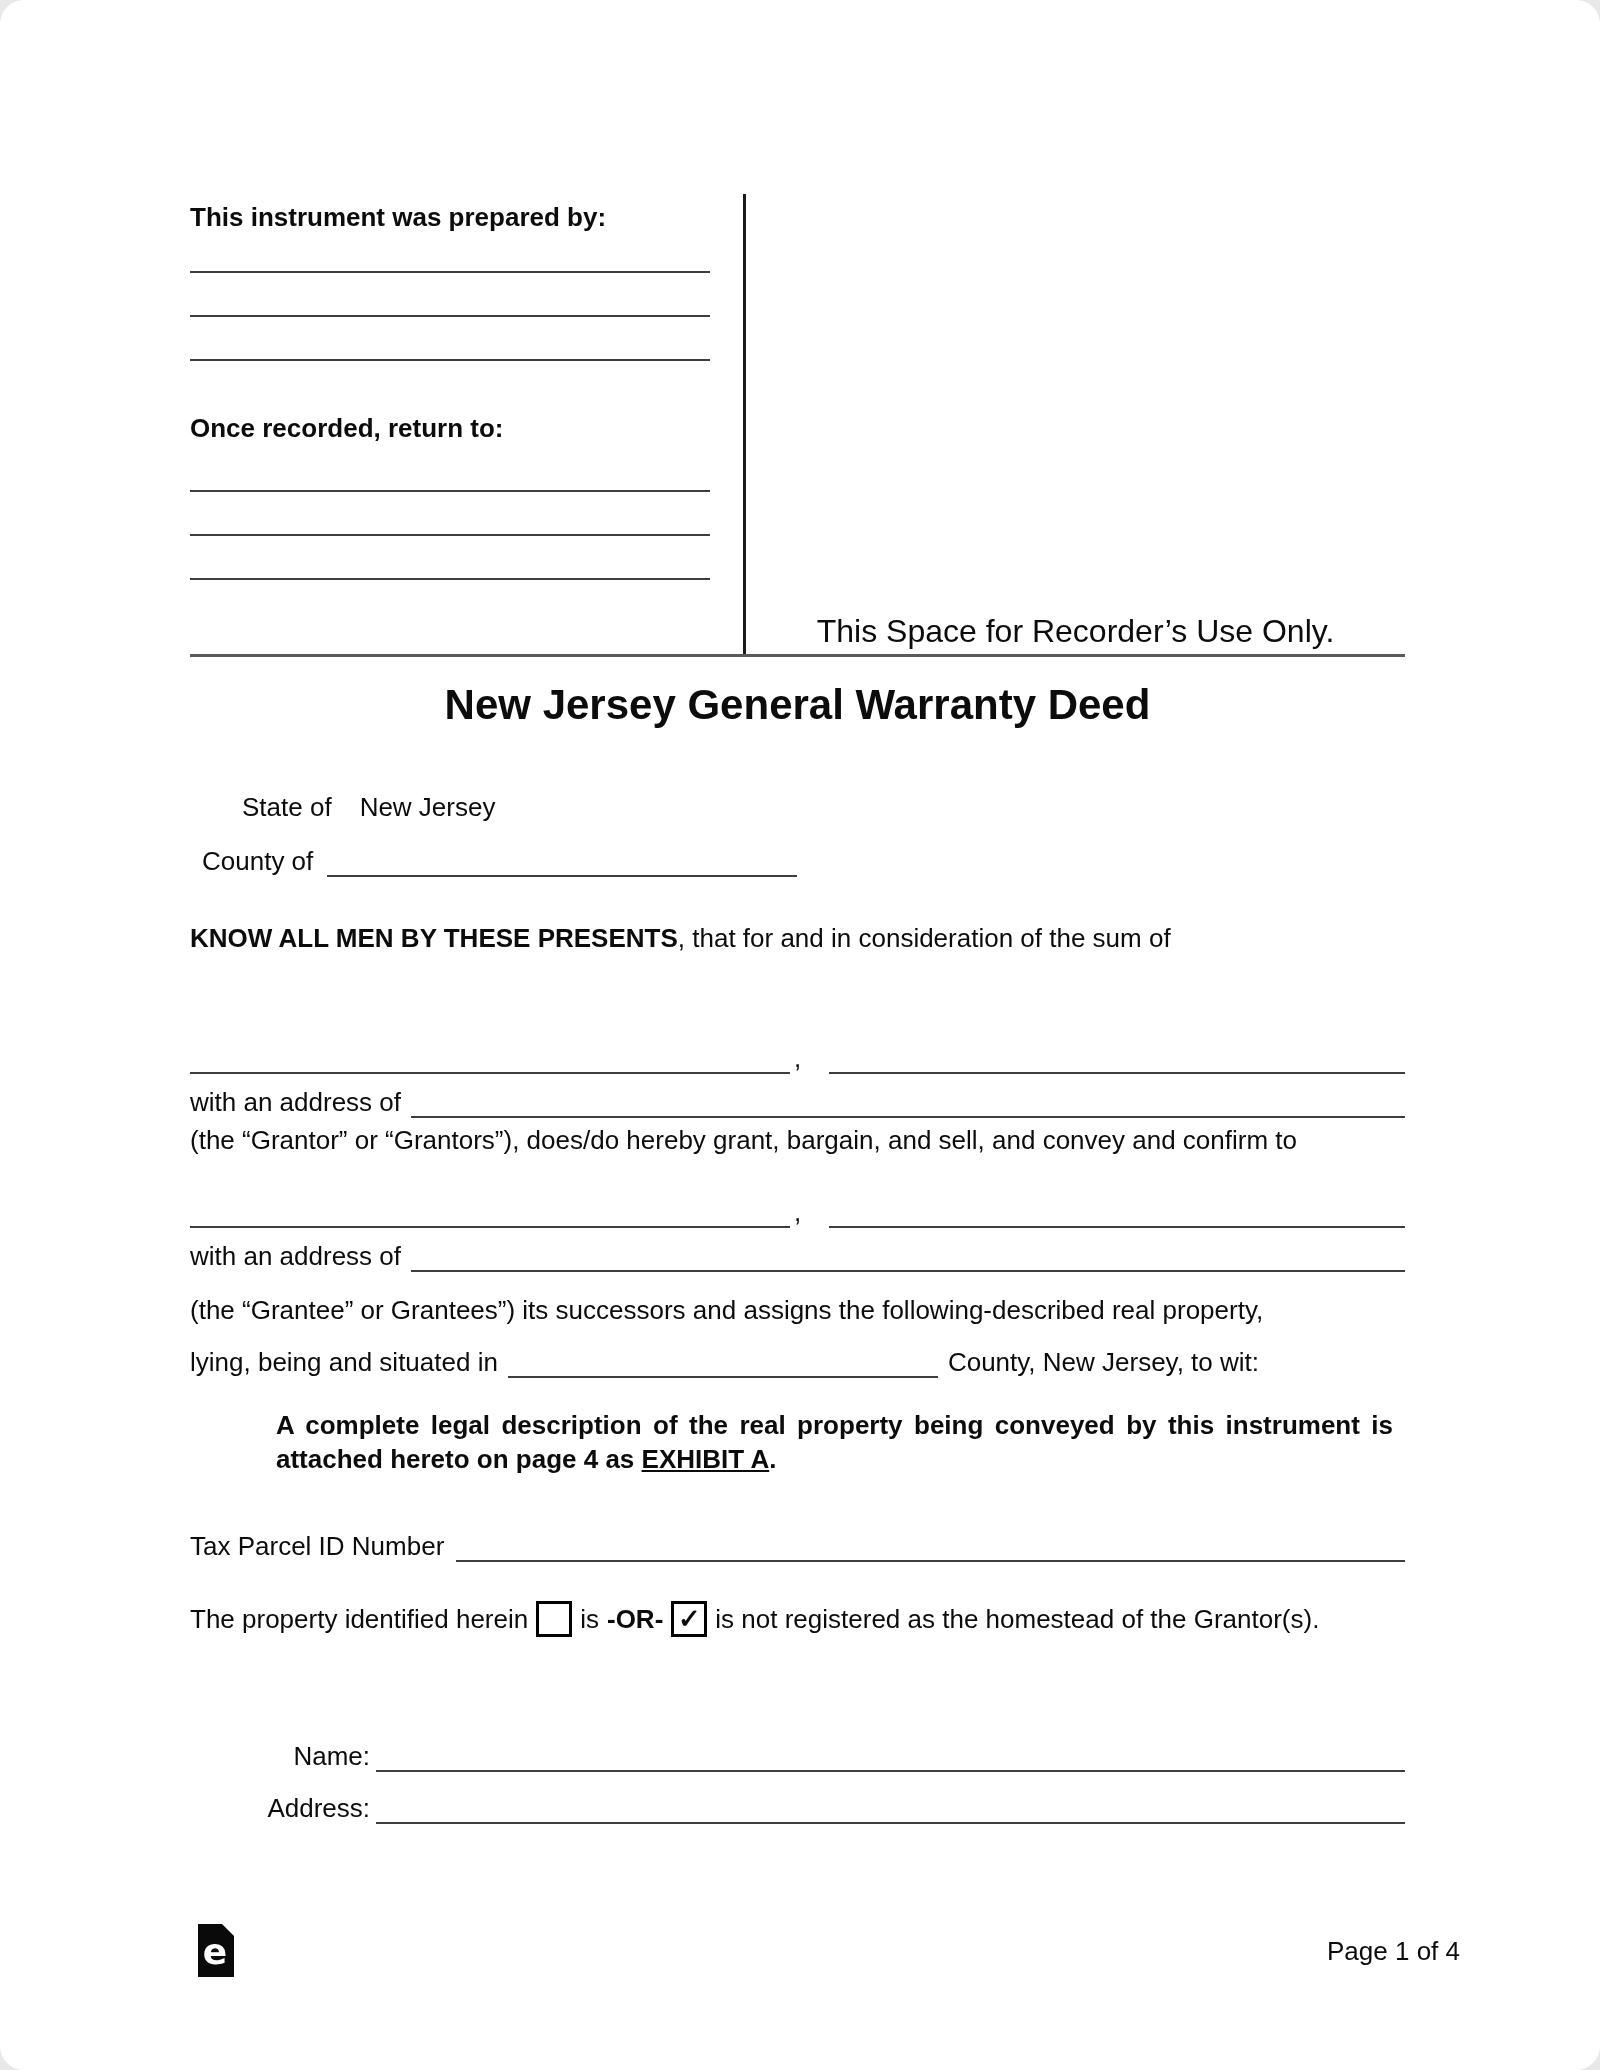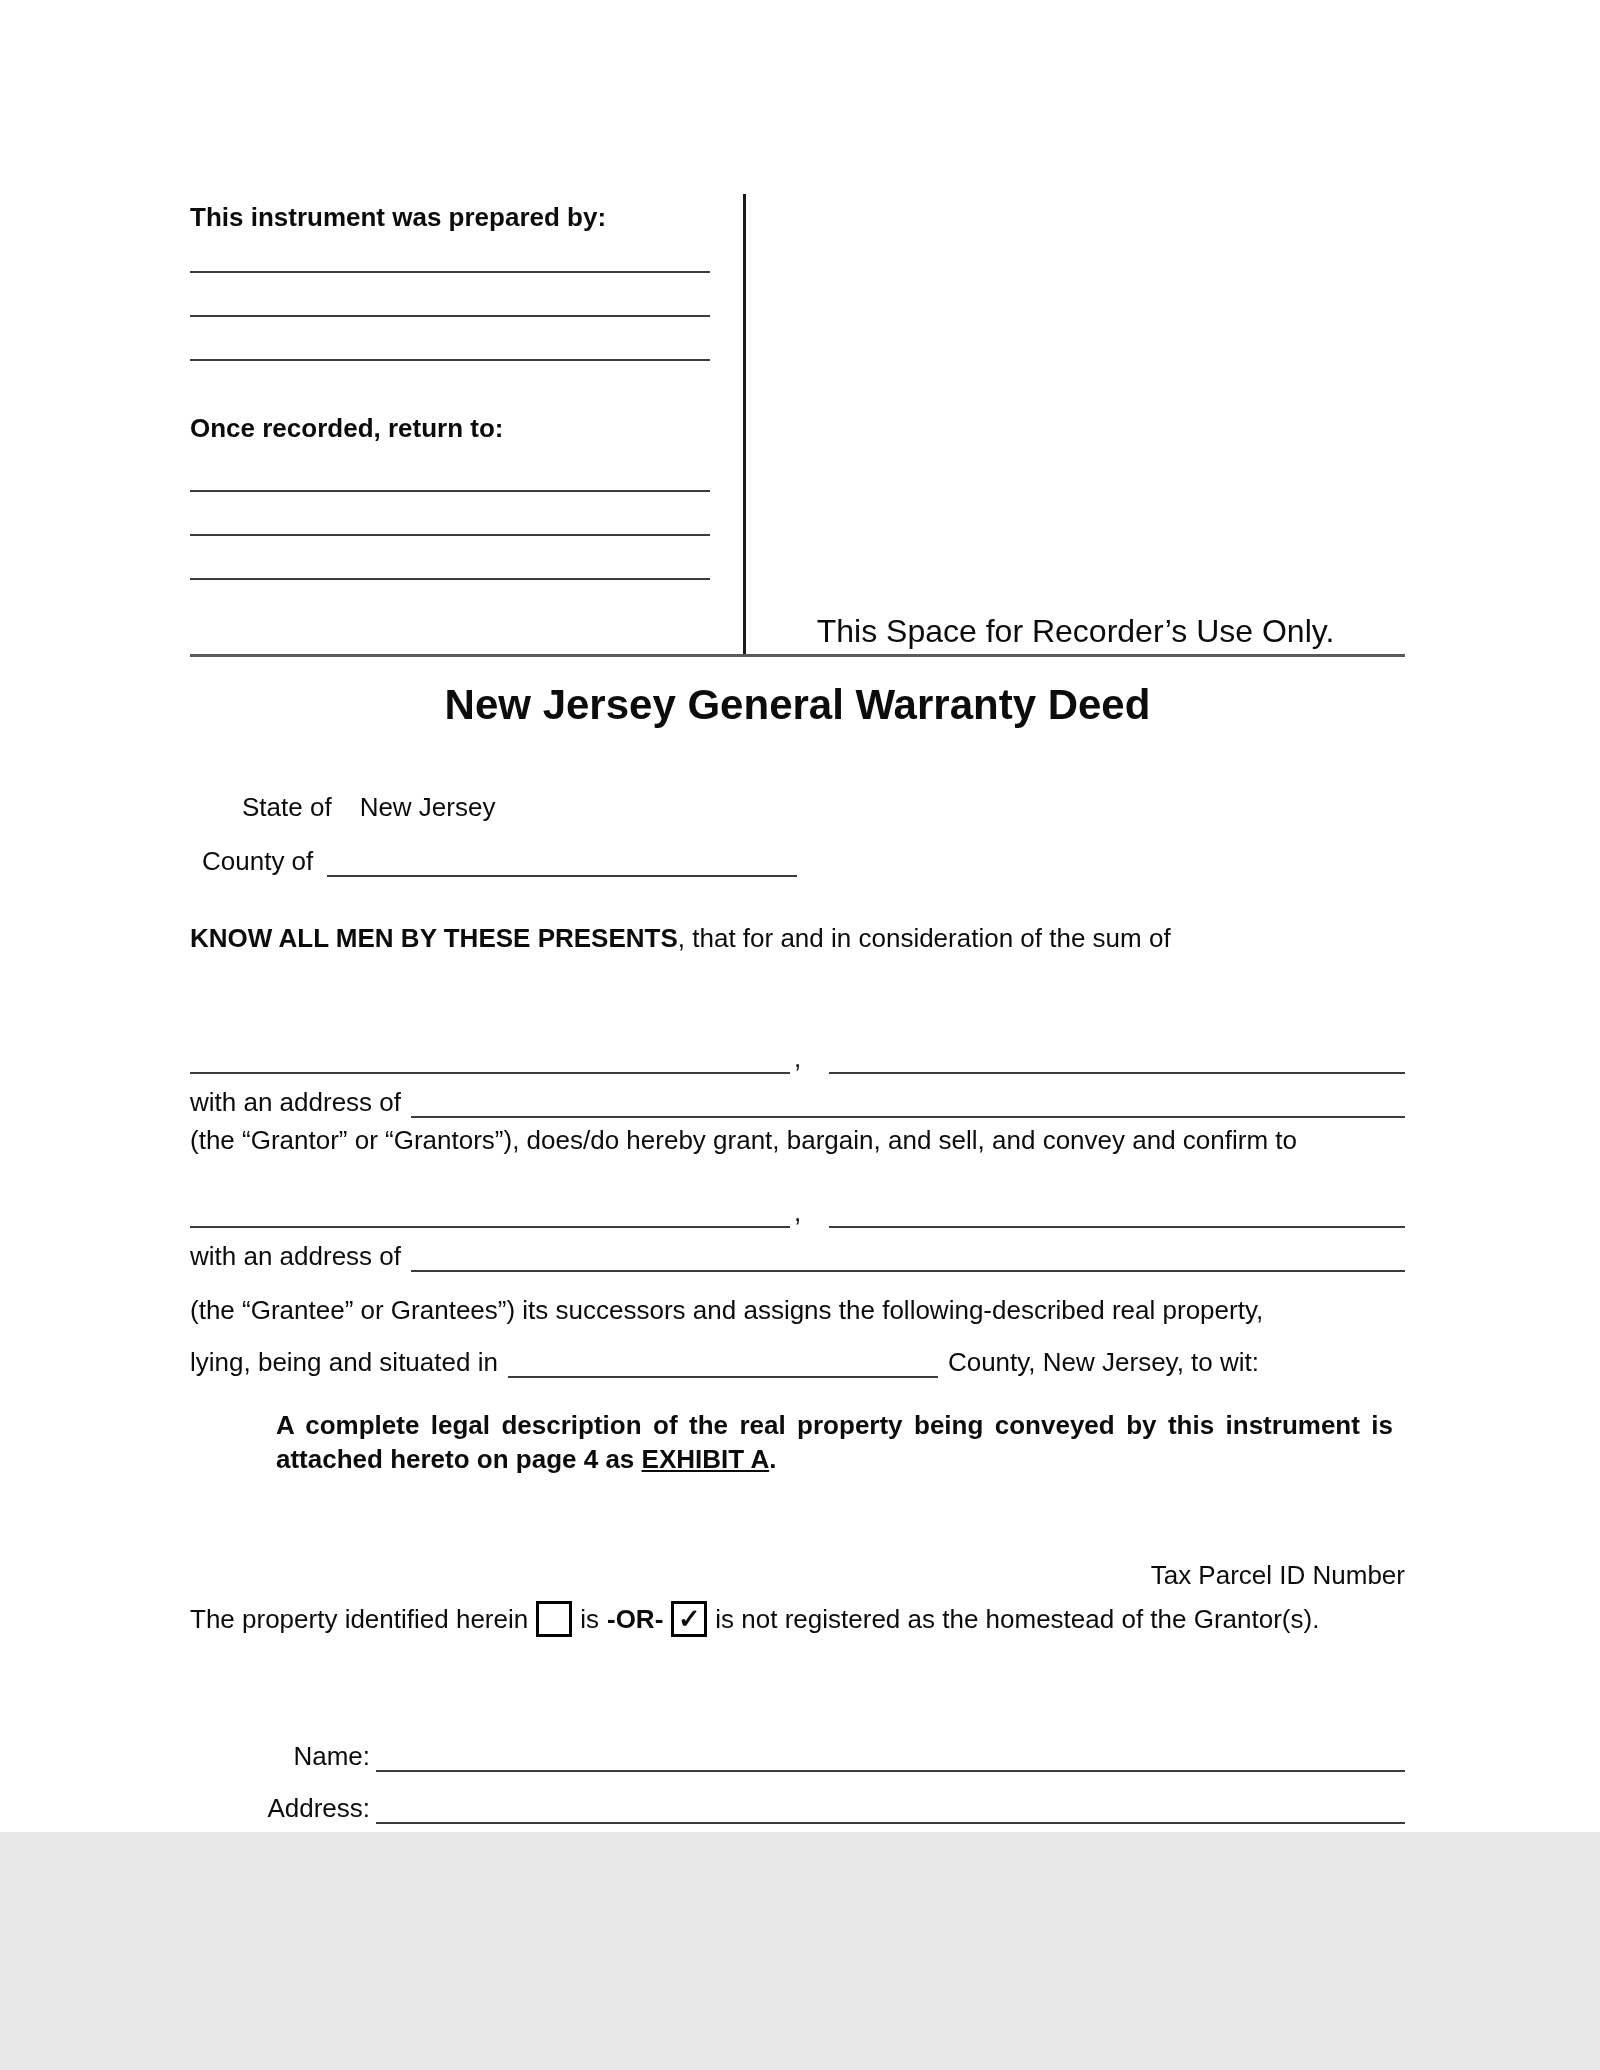--- a/index.html
+++ b/index.html
@@ -1,24 +1,25 @@
 <!DOCTYPE html>
 <html><head>
 <meta charset="utf-8">
 <style>
   html,body{margin:0;padding:0;background:#e8e8e8;}
   .page{
     position:relative;
-    width:1600px;height:1832px;
+    width:1600px;height:2070px;
     background:#ffffff;
     margin:0 auto;
     font-family:"Liberation Sans", sans-serif;
     color:#0c0c0c;
     font-size:26px;
     overflow:hidden;
+    border-radius:24px;
   }
   
   .header{
     position:absolute;left:190px;top:194px;width:1215px;height:460px;
     border-bottom:3px solid #5a5a5a;
   }
   .hdr-label{position:absolute;left:0;font-weight:bold;}
   .hdr-line{position:absolute;left:0;width:520px;height:2px;background:#3d3d3d;}
   .divider{position:absolute;left:553px;top:0;bottom:0;width:3px;background:#1a1a1a;}
   .recorder-note{
@@ -127,21 +128,21 @@
   </div>
 
   <div class="line" style="top:1344px;">
     <span>lying, being and situated in</span>
     <span class="blank" style="width:430px;margin:0 10px;"></span>
     <span>County, New Jersey, to wit:</span>
   </div>
 
   <div class="legal"><span>A complete legal description of the real property being conveyed by this instrument is attached hereto on page 4 as </span><span class="exhibit">EXHIBIT A</span><span>.</span></div>
 
-  <div class="line" style="top:1560px;flex-direction:column;">
+  <div class="line" style="top:1528px;">
     <span>Tax Parcel ID Number</span>
     <span class="blank grow" style="margin-left:12px;"></span>
   </div>
 
   <div class="line cbrow" style="top:1596px;">
     <span>The property identified herein</span>
     <span class="checkbox" style="margin-left:8px;"></span>
     <span class="ml8">is</span>
     <span class="b ml8">-OR-</span>
     <span class="checkbox ml8">✓</span>

